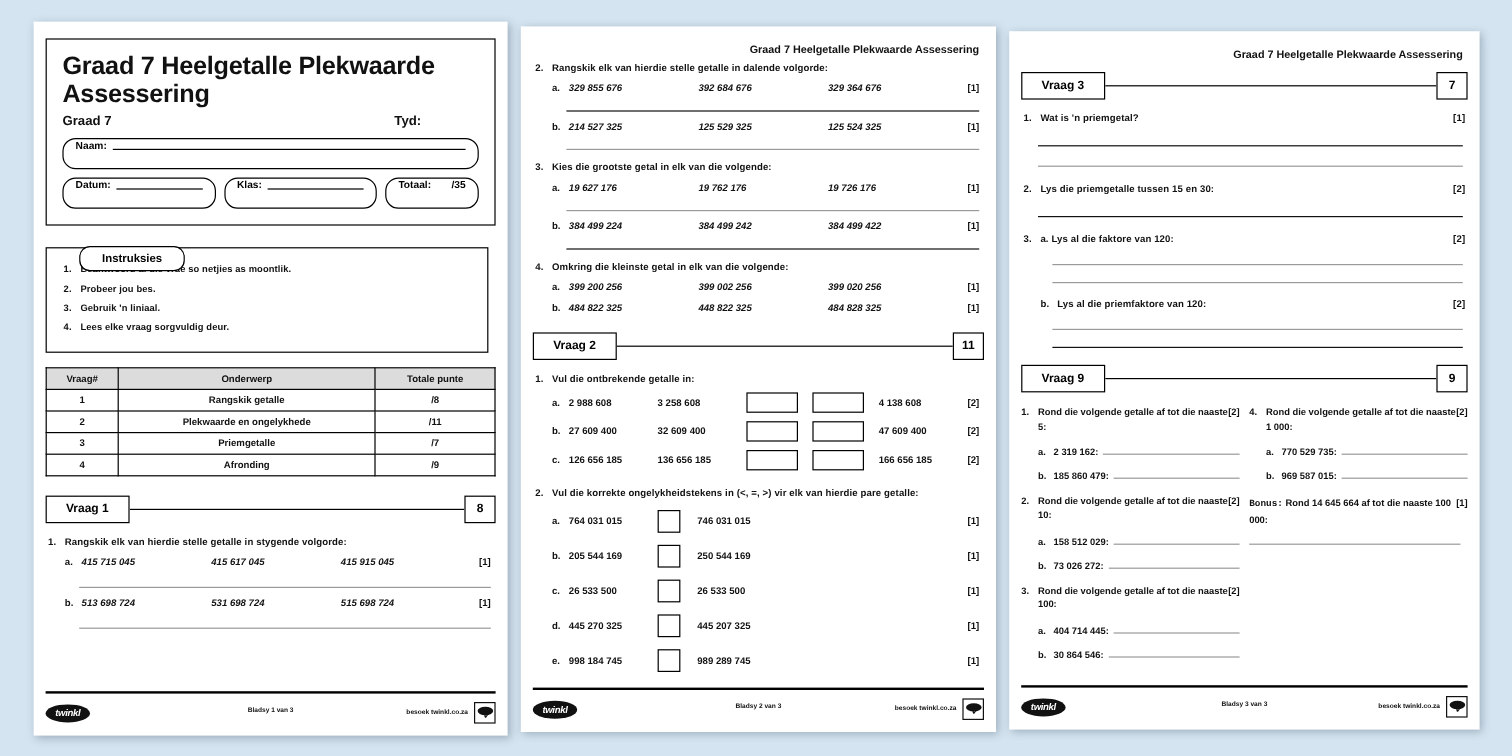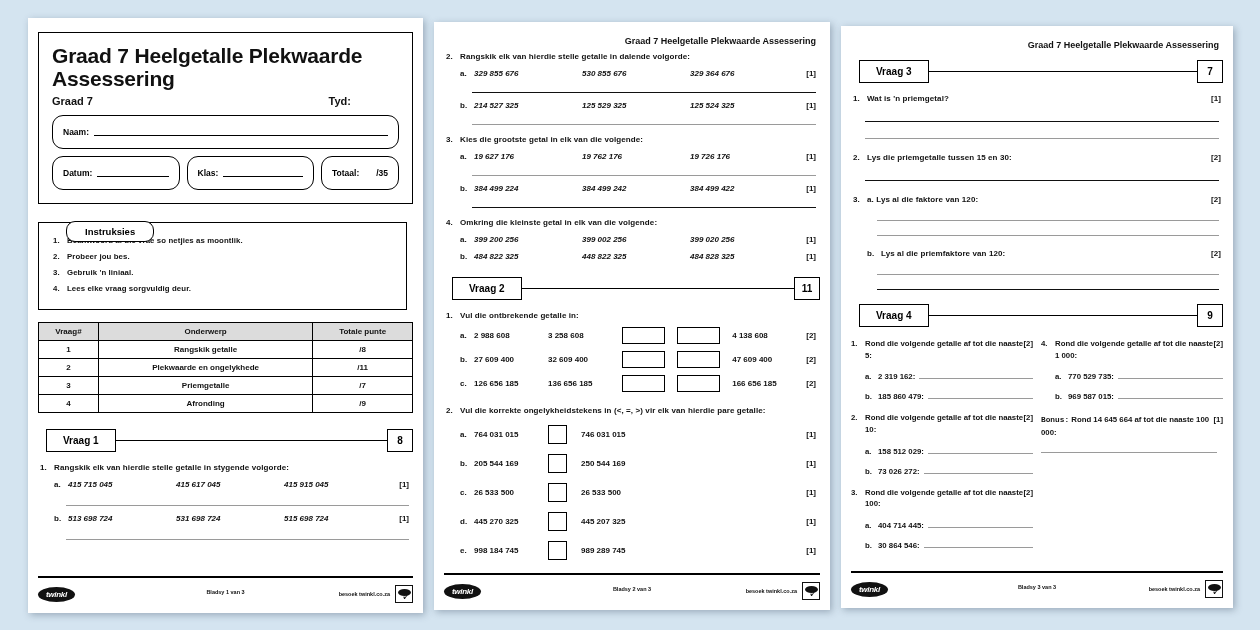--- a/index.html
+++ b/index.html
@@ -34,21 +34,21 @@
     font-size: 21px; font-weight: 700; line-height: 1.08;
     letter-spacing: -0.2px; color: #111;
   }
   .sub-row {
     display: flex; justify-content: space-between; align-items: flex-end;
     margin-top: 5px; font-size: 11px; font-weight: 700; color: #111;
   }
   .sub-row .tyd { margin-right: 48px; }
   .pill {
     border: 1.6px solid #000; border-radius: 11px;
-    height: 34px; display: flex; align-items: center;
+    height: 26px; display: flex; 
     padding: 0 10px; font-size: 8.5px; font-weight: 700;
   }
   .pill .dots {
     flex: 1; border-bottom: 1.1px solid #000;
     margin: 0 0 2px 5px; height: 9px;
   }
   .pill-row { display: flex; gap: 7px; margin-top: 7px; }
   .pill-row .pill { flex: 1; }
   .pill-row .pill.tot { flex: 0 0 78px; justify-content: space-between; }
 
@@ -78,21 +78,21 @@
   }
   table.marks th, table.marks td {
     border: 1px solid #000; text-align: center;
     font-size: 8px; font-weight: 700; padding: 4px 2px; color: #111;
   }
   table.marks th { background: #dcdcdc; }
 
   
   .qbanner {
     display: flex; align-items: center;
-    margin: 14px 10px 0 18px; height: 26px;
+    margin: 14px 10px 0 10px; height: 26px;
   }
   .qbanner .lbl {
     border: 1.5px solid #000; background: #fff;
     padding: 5px 16px; font-size: 10px; font-weight: 700;
     white-space: nowrap; z-index: 2;
   }
   .qbanner .rule { flex: 1; height: 0; border-top: 1.5px solid #000; }
   .qbanner .mark {
     border: 1.5px solid #000; background: #fff;
     min-width: 26px; text-align: center;
@@ -334,21 +334,21 @@
   <div class="page" id="page-2">
     <div class="pghead">Graad 7 Heelgetalle Plekwaarde Assessering</div>
 
     <div class="qtext" style="margin-top:6px">
       <span class="num">2.</span>
       <span>Rangskik elk van hierdie stelle getalle in dalende volgorde:</span>
     </div>
     <div class="srow">
       <span class="ltr">a.</span>
       <span class="v">329 855 676</span>
-      <span class="v">530 855 676</span>
+      <span class="v">392 684 676</span>
       <span class="v">329 364 676</span>
       <span class="marks">[1]</span>
     </div>
     <div class="ansline dark" style="margin-top:14px"></div>
     <div class="srow">
       <span class="ltr">b.</span>
       <span class="v">214 527 325</span>
       <span class="v">125 529 325</span>
       <span class="v">125 524 325</span>
       <span class="marks">[1]</span>
@@ -521,21 +521,21 @@
 
     <div class="qtext" style="margin-top:13px; padding-left:28px">
       <span class="num" style="left:14px">b.</span>
       <span>Lys al die priemfaktore van 120:</span>
       <span style="float:right">[2]</span>
     </div>
     <div class="ansline" style="margin:16px 14px 0 36px"></div>
     <div class="ansline dark" style="margin:14px 14px 0 36px"></div>
 
     <div class="qbanner" style="margin-top:12px">
-      <div class="lbl">Vraag 4</div>
+      <div class="lbl">Vraag 9</div>
       <div class="rule"></div>
       <div class="mark">9</div>
     </div>
 
     <div class="cols">
       <div class="col">
 
         <div class="rq">
           <span class="num">1.</span>
           <span class="mk">[2]</span>

